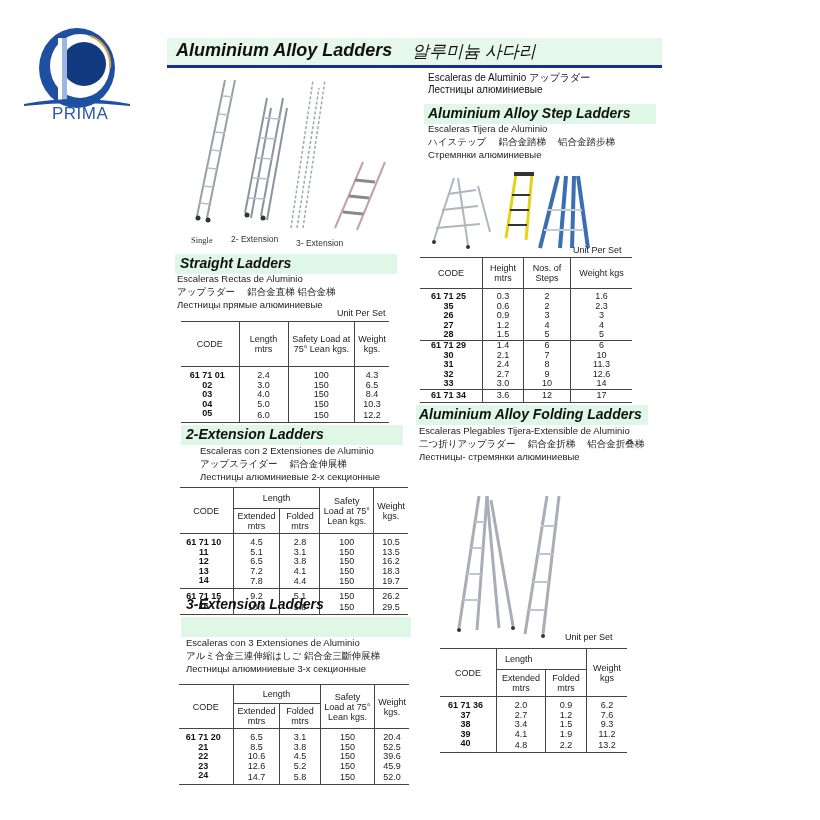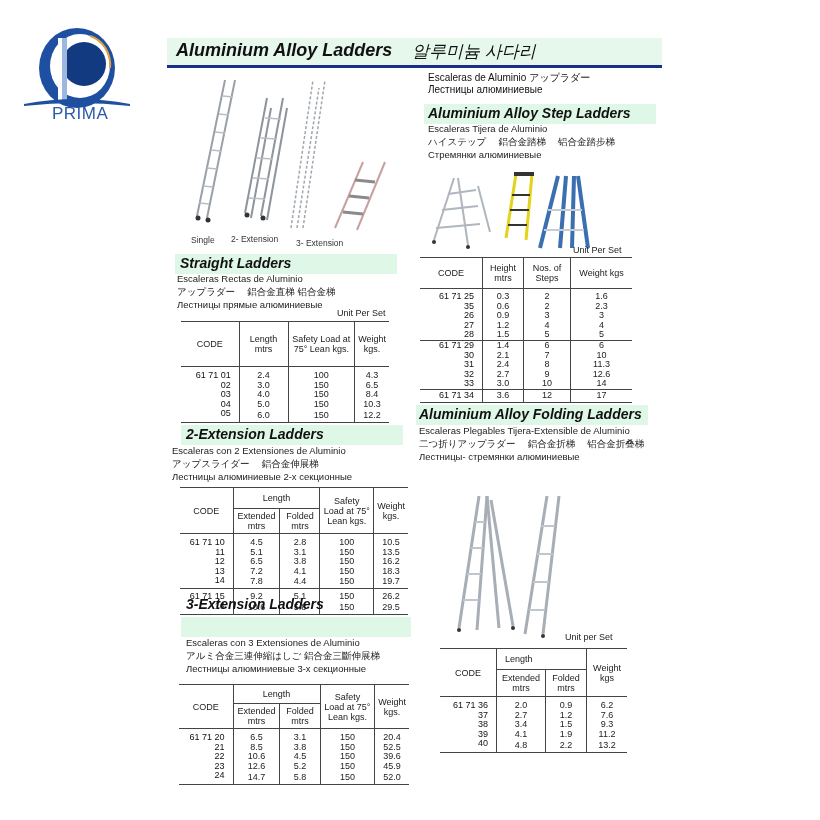--- a/index.html
+++ b/index.html
@@ -11,21 +11,21 @@
   .main-title { left:176px; top:40px; font-size:18px; font-weight:bold; font-style:italic; color:#111; }
   .main-title-ko { left:412px; top:40px; font-size:17px; font-style:italic; color:#111; }
   .sub-lines { font-size:10px; line-height:12px; color:#111; }
   .sec-bar { background:#dff7e6; height:20px; }
   .sec-title { font-size:14px; font-weight:bold; font-style:italic; color:#111; }
   .small { font-size:9.5px; line-height:13px; color:#222; }
   .cap { font-size:8.5px; color:#333; }
   table.spec { border-collapse:collapse; font-size:9px; color:#222; }
   table.spec th { font-weight:normal; text-align:center; line-height:10px; padding:2px 3px; }
   table.spec td { text-align:center; line-height:9.6px; padding:0 3px; }
-  table.spec td.code { text-align:right; font-weight:normal; color:#111; padding-right:8px; }
+  table.spec td.code { font-weight:bold; color:#111; padding-right:8px; }
   .bt { border-top:1.5px solid #444; }
   .bb { border-bottom:1.5px solid #444; }
   .bl { border-left:1px solid #444; }
   .unit { font-size:9px; color:#222; }
 </style>
 </head>
 <body>
 
 <svg class="abs logo" viewBox="0 0 110 110">
   <ellipse cx="55" cy="50" rx="38" ry="40" fill="#1f4fa0"></ellipse>
@@ -85,21 +85,21 @@
   <g stroke="#8a8a8a" stroke-width="3">
     <line x1="158" y1="134" x2="178" y2="136"></line>
       <line x1="164" y1="118" x2="184" y2="120"></line>
       <line x1="170" y1="102" x2="190" y2="104"></line>
   </g>
   <circle cx="13" cy="140" r="2.5" fill="#333"></circle>
     <circle cx="23" cy="142" r="2.5" fill="#333"></circle>
   <circle cx="62" cy="137" r="2.5" fill="#333"></circle>
     <circle cx="78" cy="140" r="2.5" fill="#333"></circle>
 </svg>
-<div class="abs cap" style="left:191px; top:235px;">Single</div>
+<div class="abs cap" style="left:191px; top:235px;font-family:Liberation Serif, serif;">Single</div>
 <div class="abs cap" style="left:231px; top:234px;">2- Extension</div>
 <div class="abs cap" style="left:296px; top:238px;">3- Extension</div>
 
 <div class="abs sec-bar" style="left:175px; top:254px; width:222px;"></div>
 <div class="abs sec-title" style="left:180px; top:255px;">Straight Ladders</div>
 <div class="abs small" style="left:177px; top:272px;">
   <div>Escaleras Rectas de Aluminio</div>
   <div>アップラダー　 鋁合金直梯 铝合金梯</div>
   <div>Лестницы прямые алюминиевые</div>
 </div>
@@ -140,21 +140,21 @@
         <td class="code" style="padding-bottom:3px">05</td>
         <td class="bl">6.0</td>
         <td class="bl">150</td>
         <td class="bl">12.2</td>
       </tr>
 </tbody>
   </table>
 
 <div class="abs sec-bar" style="left:181px; top:425px; width:222px;"></div>
 <div class="abs sec-title" style="left:186px; top:426px;">2-Extension Ladders</div>
-<div class="abs small" style="left:172px; top:444px;">
+<div class="abs small" style="left:200px; top:444px;">
   <div>Escaleras con 2 Extensiones de Aluminio</div>
   <div>アップスライダー　 鋁合金伸展梯</div>
   <div>Лестницы алюминиевые 2-х секционные</div>
 </div>
 <table class="abs spec" style="left:180px; top:487px; width:228px;">
   <tbody>
       <tr class="bt">
     <th rowspan="2" style="width:50px;">CODE</th>
     <th colspan="2" class="bl bb" style="height:16px;">Length</th>
     <th rowspan="2" class="bl" style="width:50px;">Safety Load at 75° Lean kgs.</th>

